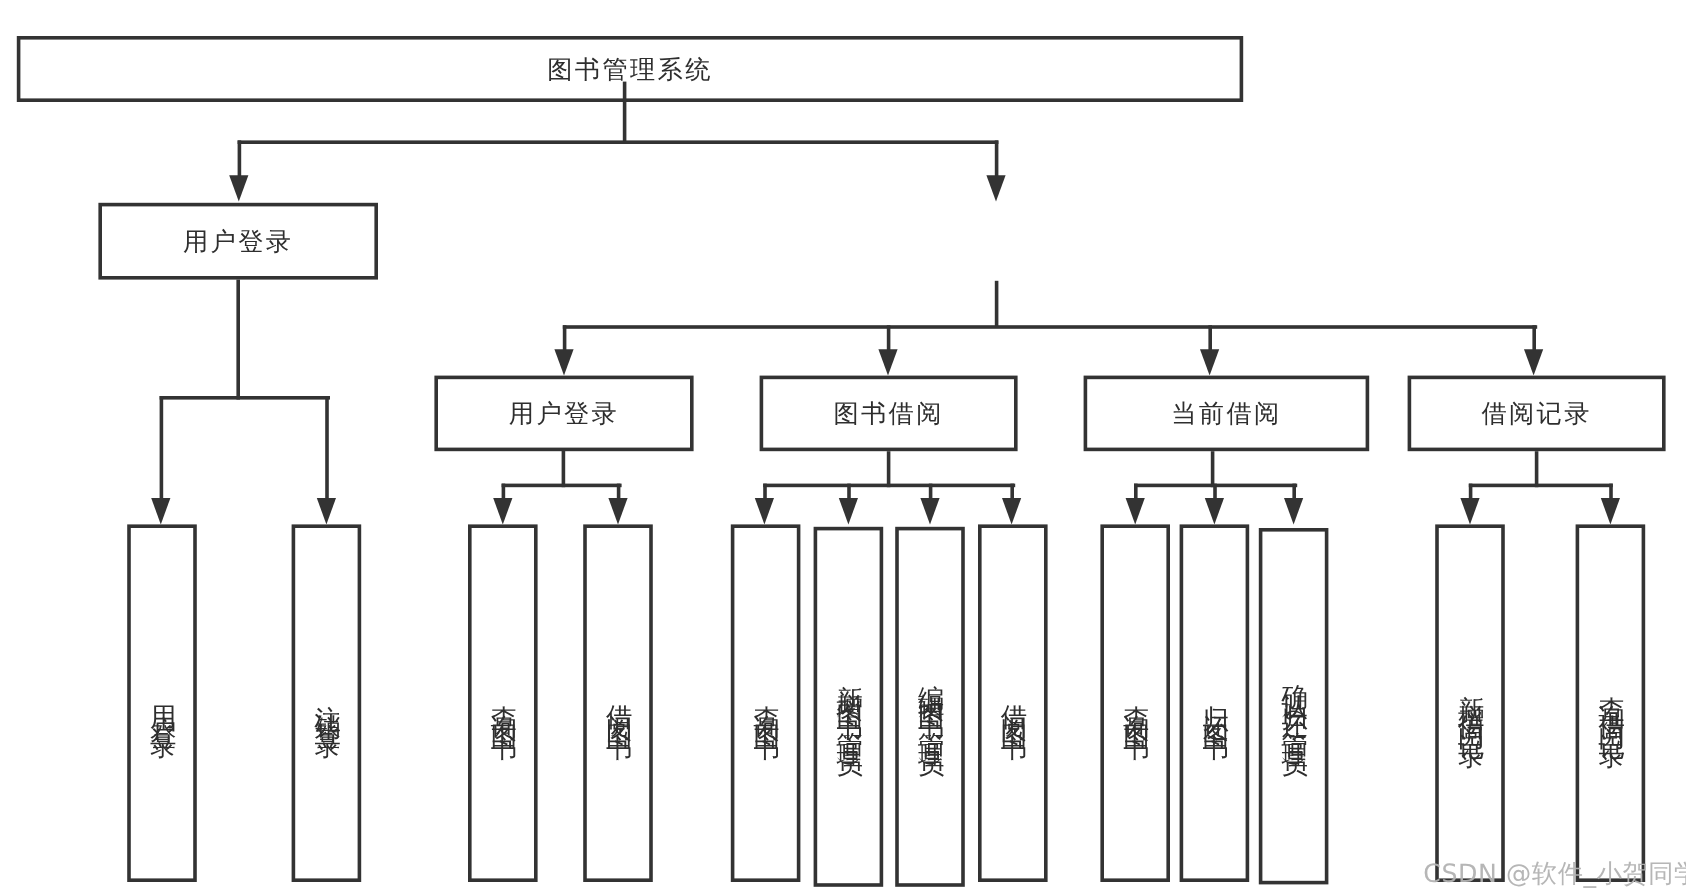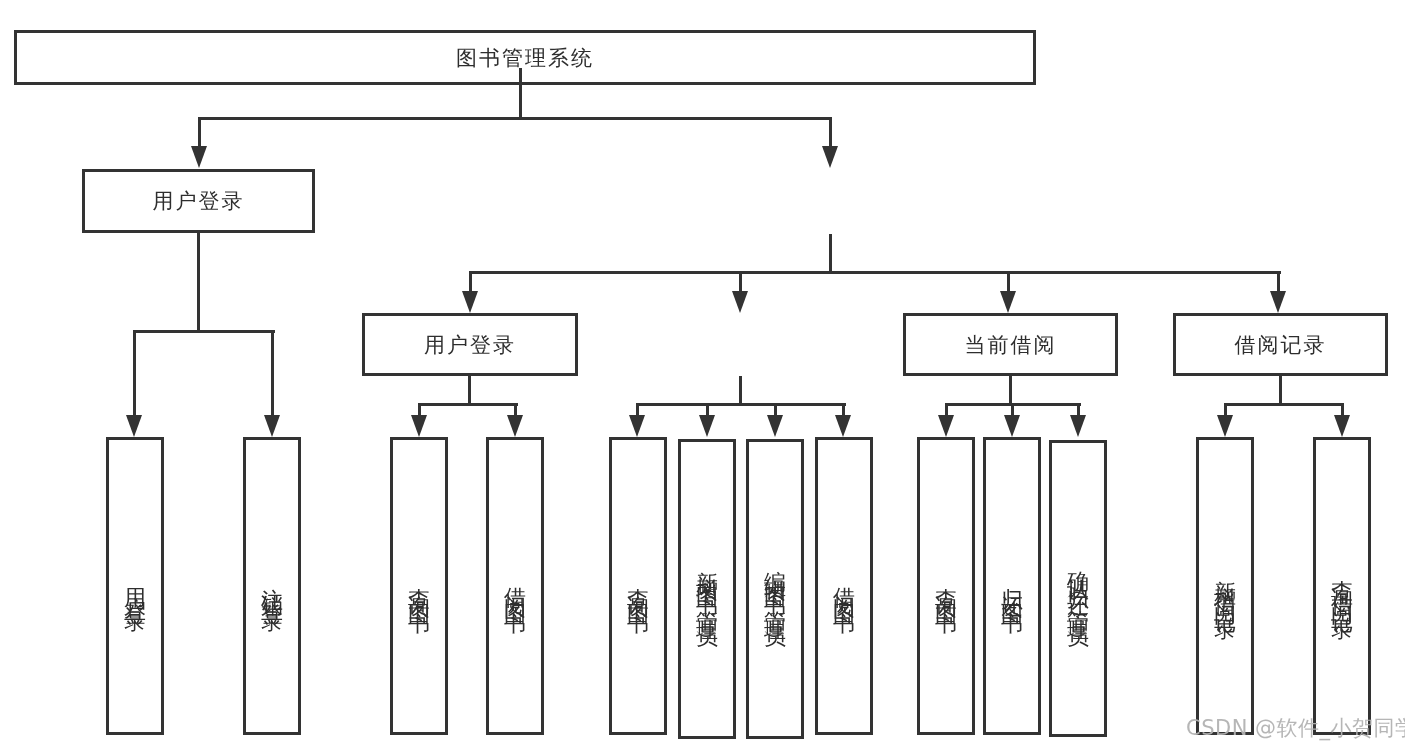--- a/index.html
+++ b/index.html
@@ -95,21 +95,24 @@
   <div class="vline" style="left:739px; top:271px; height:22px;"></div>
   <div class="arrowhead" style="left:732px; top:291px;"></div>
   <div class="vline" style="left:1007px; top:271px; height:22px;"></div>
   <div class="arrowhead" style="left:1000px; top:291px;"></div>
   <div class="vline" style="left:1277px; top:271px; height:22px;"></div>
   <div class="arrowhead" style="left:1270px; top:291px;"></div>
 
   <div class="box" style="left:362px; top:313px; width:216px; height:63px;">
     <span class="lbl">用户登录</span>
   </div>
-  <div class="box" style="left:903px; top:313px; width:215px; height:63px;">
+  <div class="box" style="left:633px; top:313px; width:215px; height:63px;">
+    <span class="lbl">图书借阅</span>
+  </div>
+  <div class="box" style="left:903px; top:313px; width:238px; height:63px;">
     <span class="lbl">当前借阅</span>
   </div>
   <div class="box" style="left:1173px; top:313px; width:215px; height:63px;">
     <span class="lbl">借阅记录</span>
   </div>
 
   <div class="vline" style="left:468px; top:375px; height:31px;"></div>
   <div class="hline" style="left:418px; top:403px; width:100px;"></div>
   <div class="vline" style="left:418px; top:403px; height:16px;"></div>
   <div class="arrowhead" style="left:411px; top:415px;"></div>

